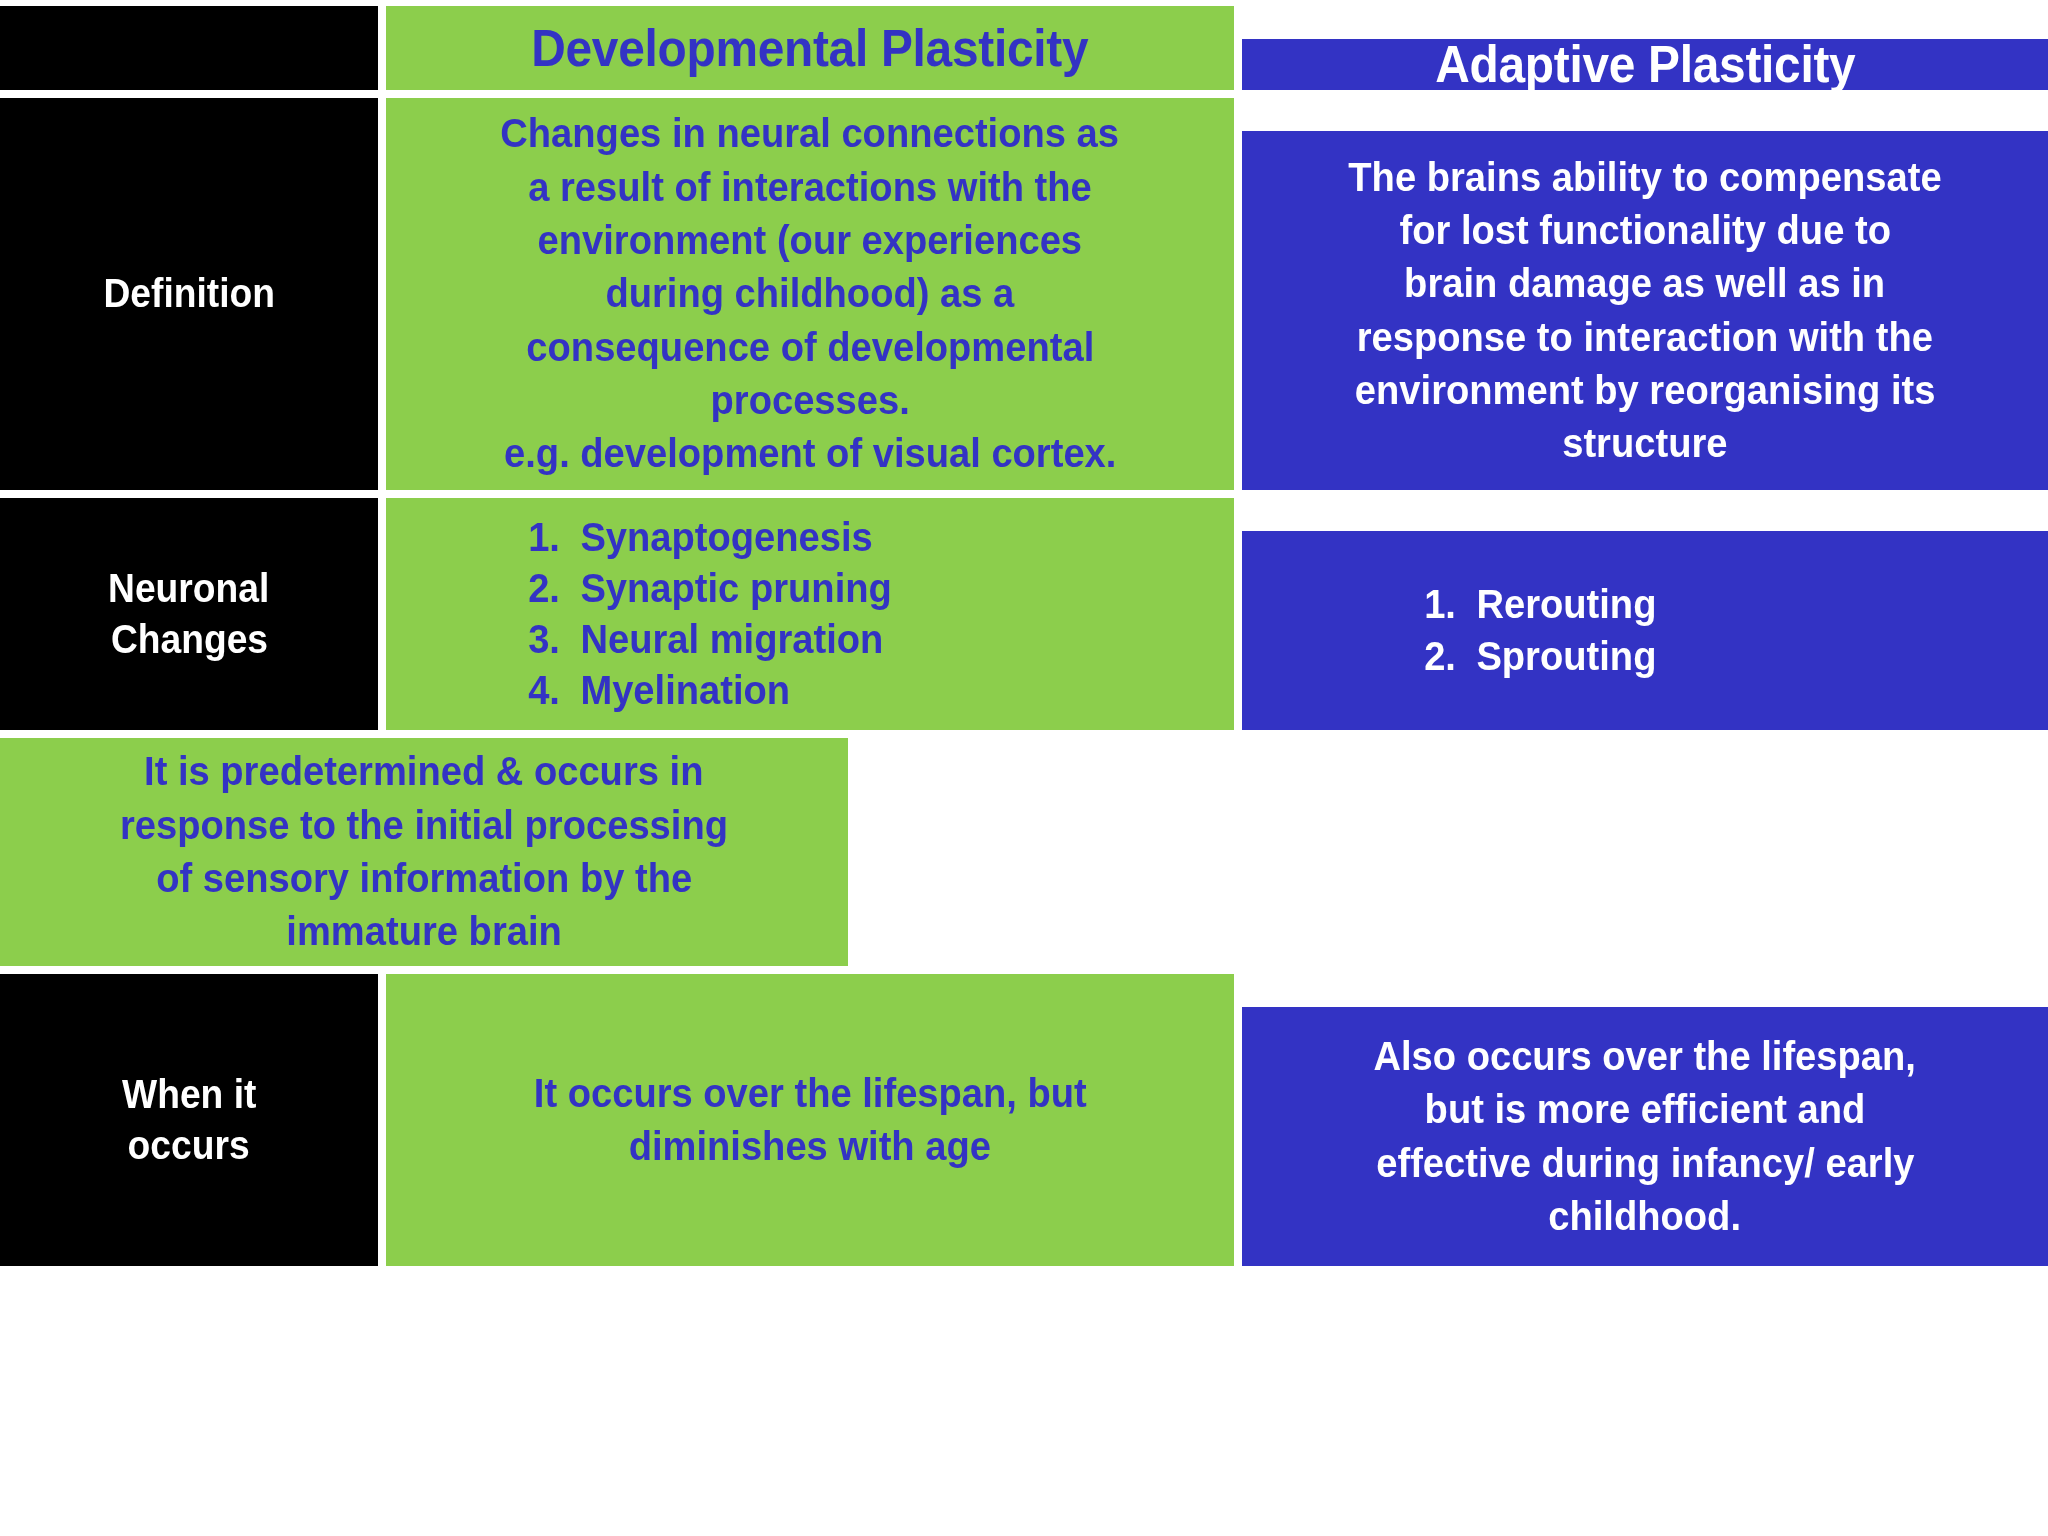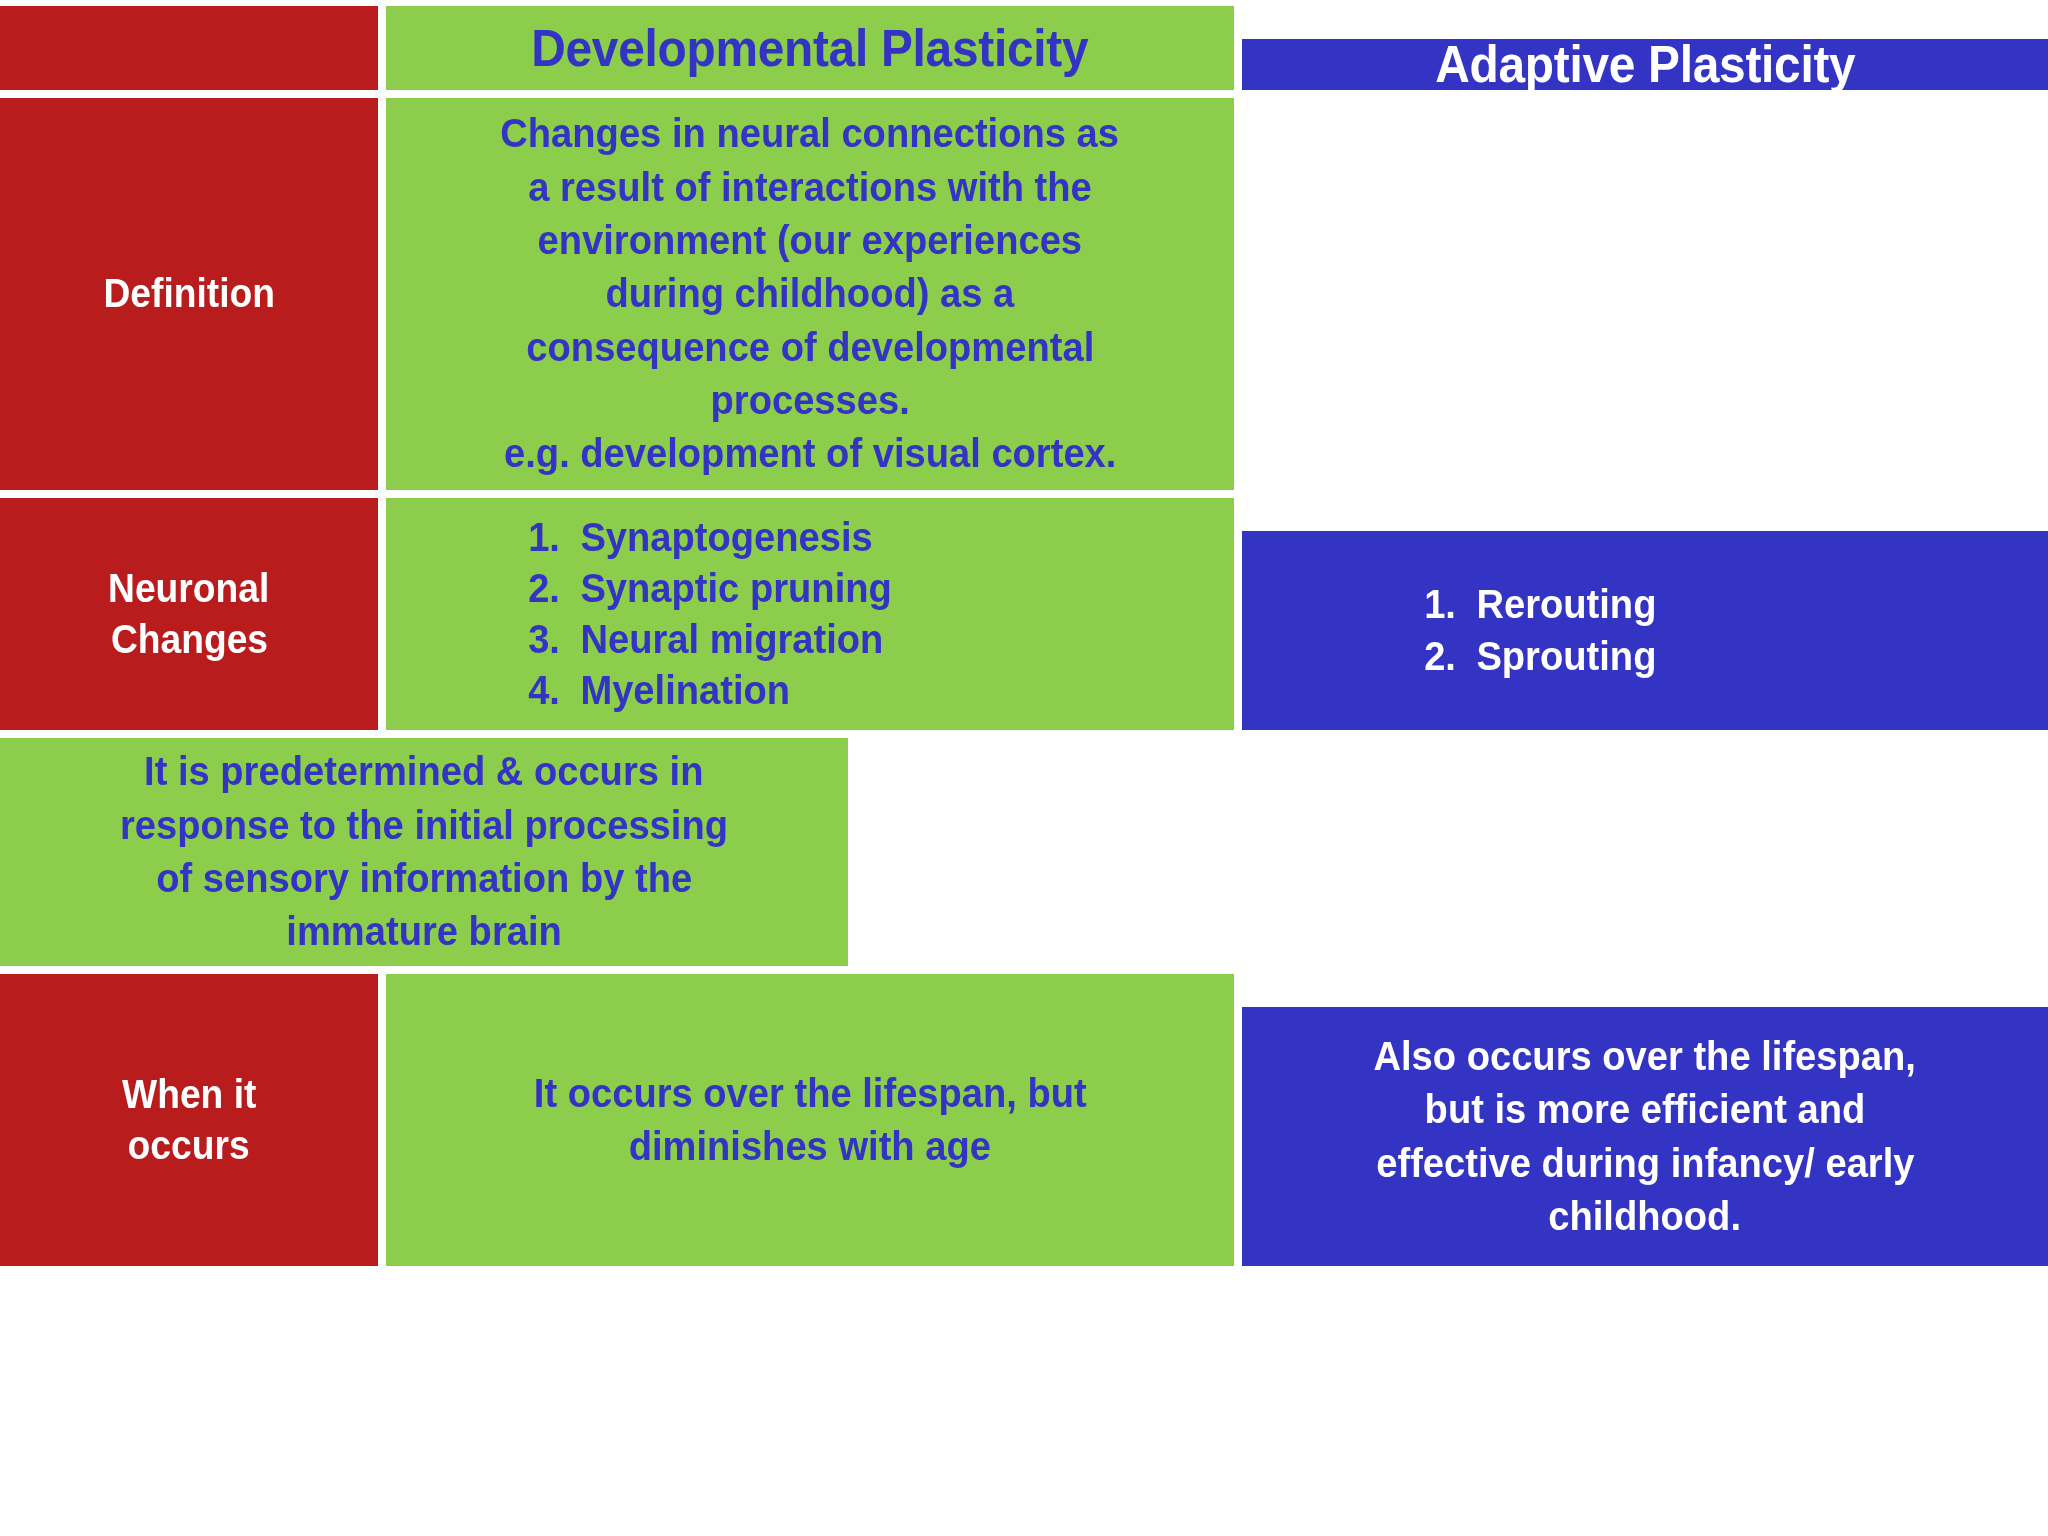--- a/index.html
+++ b/index.html
@@ -25,21 +25,21 @@
     width: 100%;
     gap: 8px;
     margin-bottom: 8px;
   }
   .row:last-child { margin-bottom: 0; }
 
   
   .cell-label {
     width: 378px;
     flex: 0 0 378px;
-    background: #b91c1c;
+    background: #000000;
   }
   .cell-green {
     width: 848px;
     flex: 0 0 848px;
     background: #8CCE4C;
   }
   .cell-blue {
     flex: 1 1 auto;
     background: #3333C4;
     margin-top: 33px;
@@ -153,20 +153,28 @@
     </div>
     <div class="cell cell-green">
       <span class="body-text text-dark-blue line">Changes in neural connections as</span>
       <span class="body-text text-dark-blue line">a result of interactions with the</span>
       <span class="body-text text-dark-blue line">environment (our experiences</span>
       <span class="body-text text-dark-blue line">during childhood) as a</span>
       <span class="body-text text-dark-blue line">consequence of developmental</span>
       <span class="body-text text-dark-blue line">processes.</span>
       <span class="body-text text-dark-blue line">e.g. development of visual cortex.</span>
     </div>
+    <div class="cell cell-blue">
+      <span class="body-text text-white line">The brains ability to compensate</span>
+      <span class="body-text text-white line">for lost functionality due to</span>
+      <span class="body-text text-white line">brain damage as well as in</span>
+      <span class="body-text text-white line">response to interaction with the</span>
+      <span class="body-text text-white line">environment by reorganising its</span>
+      <span class="body-text text-white line">structure</span>
+    </div>
   </div>
 
   <div class="row row-neuronal">
     <div class="cell cell-label">
       <span class="label-text line">Neuronal</span>
       <span class="label-text line">Changes</span>
     </div>
     <div class="cell cell-green num-list">
       <div class="list-center-green">
         <div class="num-item list-green">

